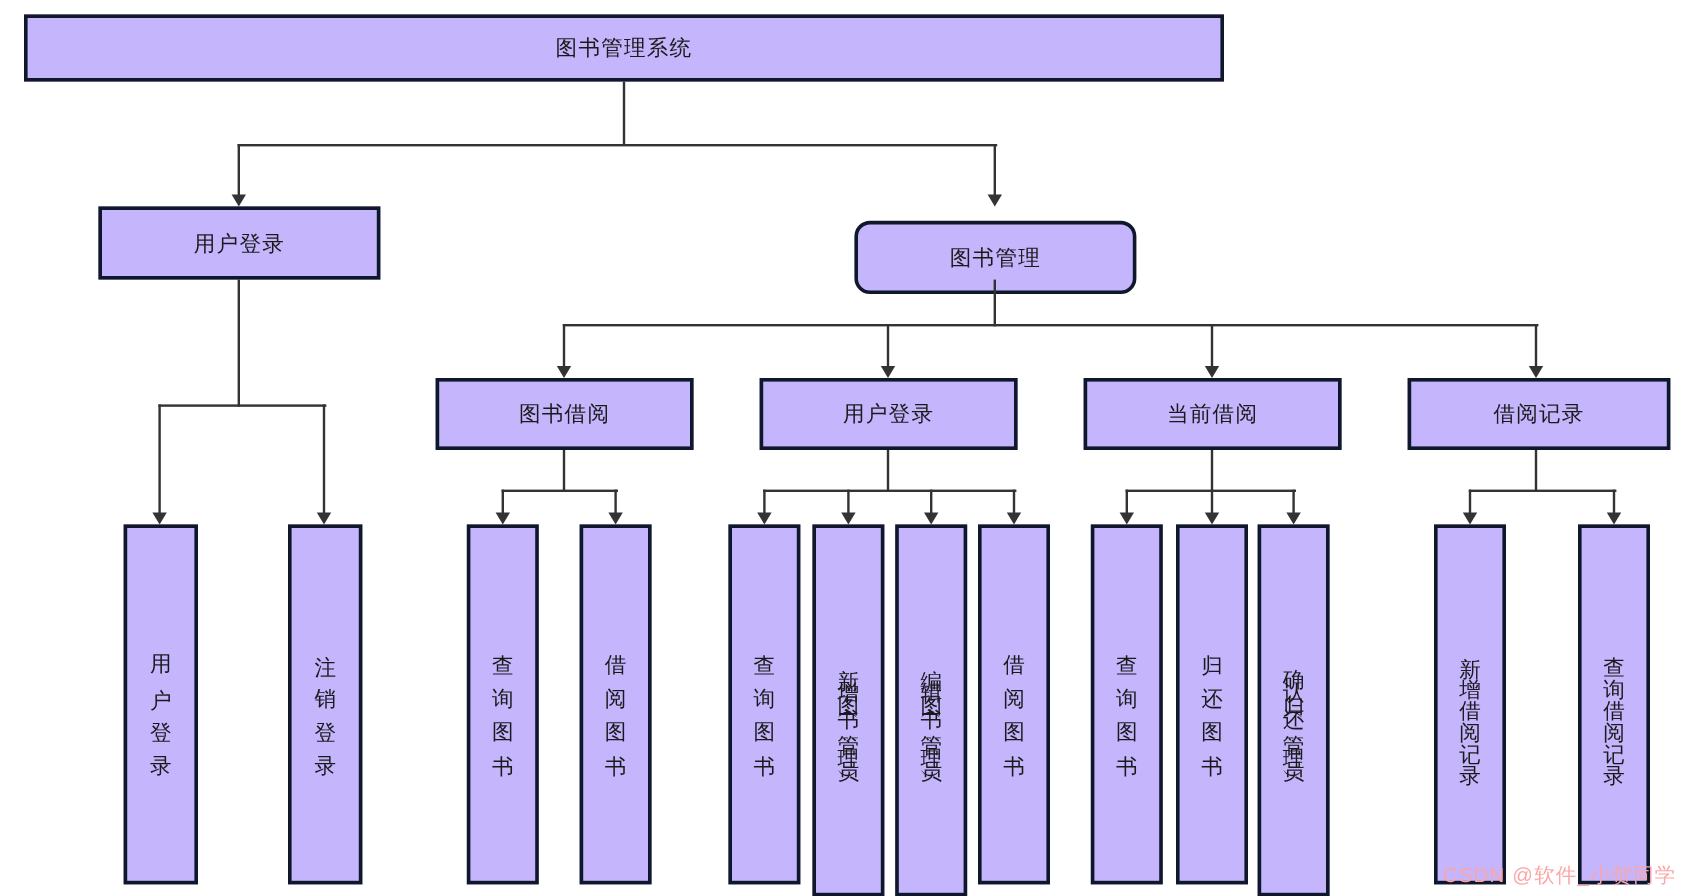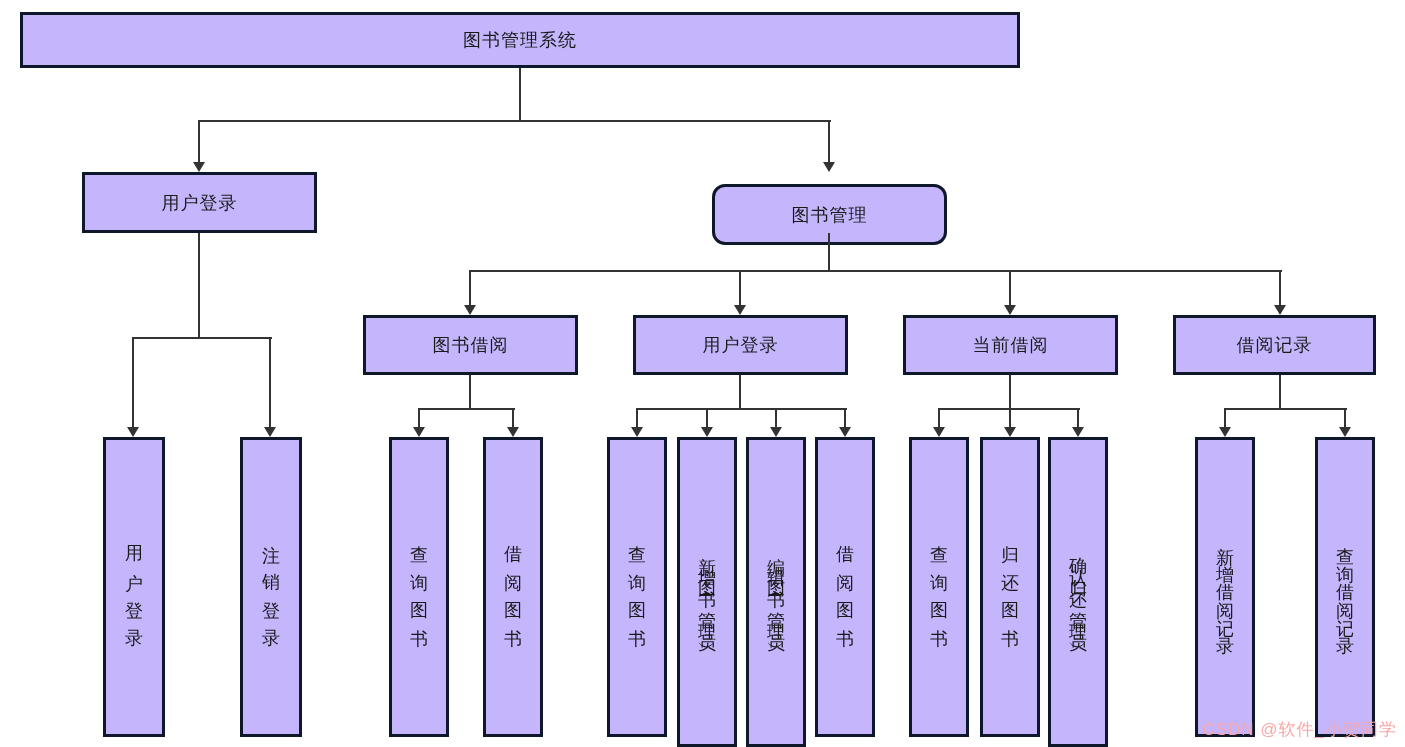--- a/index.html
+++ b/index.html
@@ -56,21 +56,21 @@
 <div class="box" style="left:82px; top:172px; width:235px; height:61px;">用户登录</div>
 
 <div class="box" style="left:712px; top:184px; width:235px; height:61px;border-radius:13px;">图书管理</div>
 
 <div class="box" style="left:363px; top:315px; width:215px; height:60px;">图书借阅</div>
 
 <div class="box" style="left:633px; top:315px; width:215px; height:60px;">用户登录</div>
 
 <div class="box" style="left:903px; top:315px; width:215px; height:60px;">当前借阅</div>
 
-<div class="box" style="left:1173px; top:315px; width:203px; height:60px;">借阅记录</div>
+<div class="box" style="left:1173px; top:315px; width:219px; height:60px;">借阅记录</div>
 
 <div class="box vbox sp4" style="left:103px; top:437px; width:62px; height:300px;">用户登录</div>
 
 <div class="box vbox sp4" style="left:240px; top:437px; width:62px; height:300px;">注销登录</div>
 
 <div class="box vbox sp4" style="left:389px; top:437px; width:60px; height:300px;">查询图书</div>
 
 <div class="box vbox sp4" style="left:483px; top:437px; width:60px; height:300px;">借阅图书</div>
 
 <div class="box vbox sp4" style="left:607px; top:437px; width:60px; height:300px;">查询图书</div>

